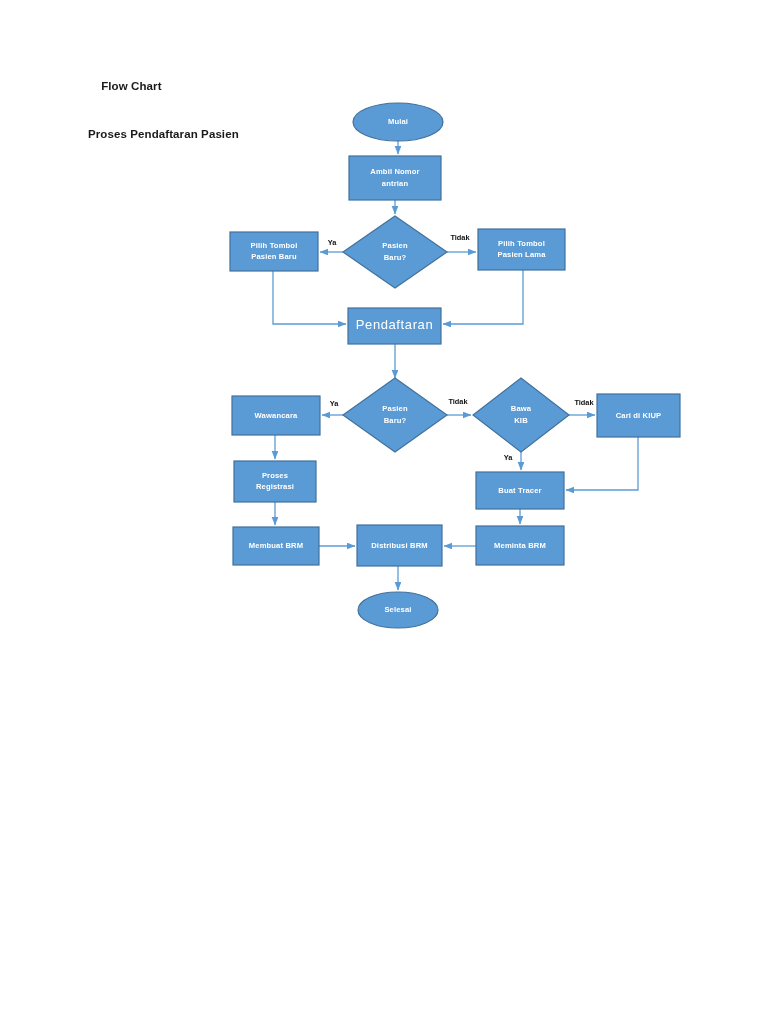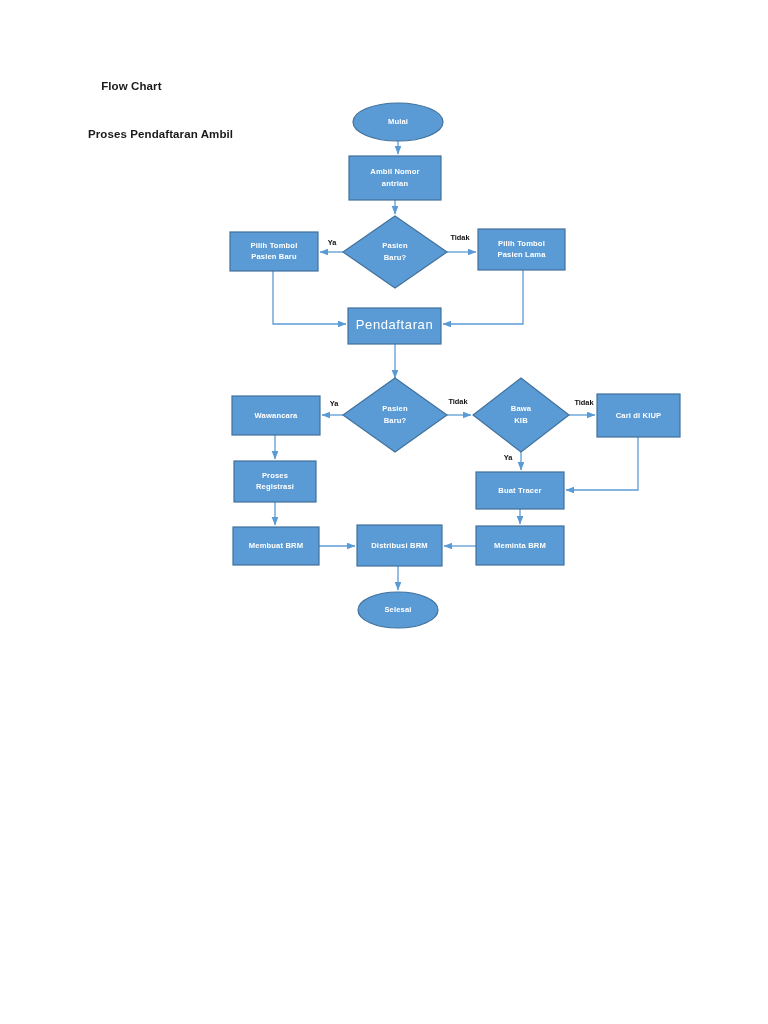--- a/index.html
+++ b/index.html
@@ -73,21 +73,21 @@
     dominant-baseline: middle;
   }
 </style>
 </head>
 <body>
 
 <div id="page">
 
   <div class="doc-title">
     <span>Flow Chart</span><br>
-    <span class="line2">Proses Pendaftaran Ambil</span>
+    <span class="line2">Proses Pendaftaran Pasien</span>
   </div>
 
   <svg id="flow" viewBox="0 0 768 1024">
     <defs>
       <marker id="arrowhead" markerWidth="7" markerHeight="7" refX="6.2" refY="2.6" orient="auto" markerUnits="strokeWidth">
         <path d="M0,0 L6.5,2.6 L0,5.2 z" fill="#5B9BD5"></path>
       </marker>
     </defs>
     <g id="edges-layer">
         <g>

